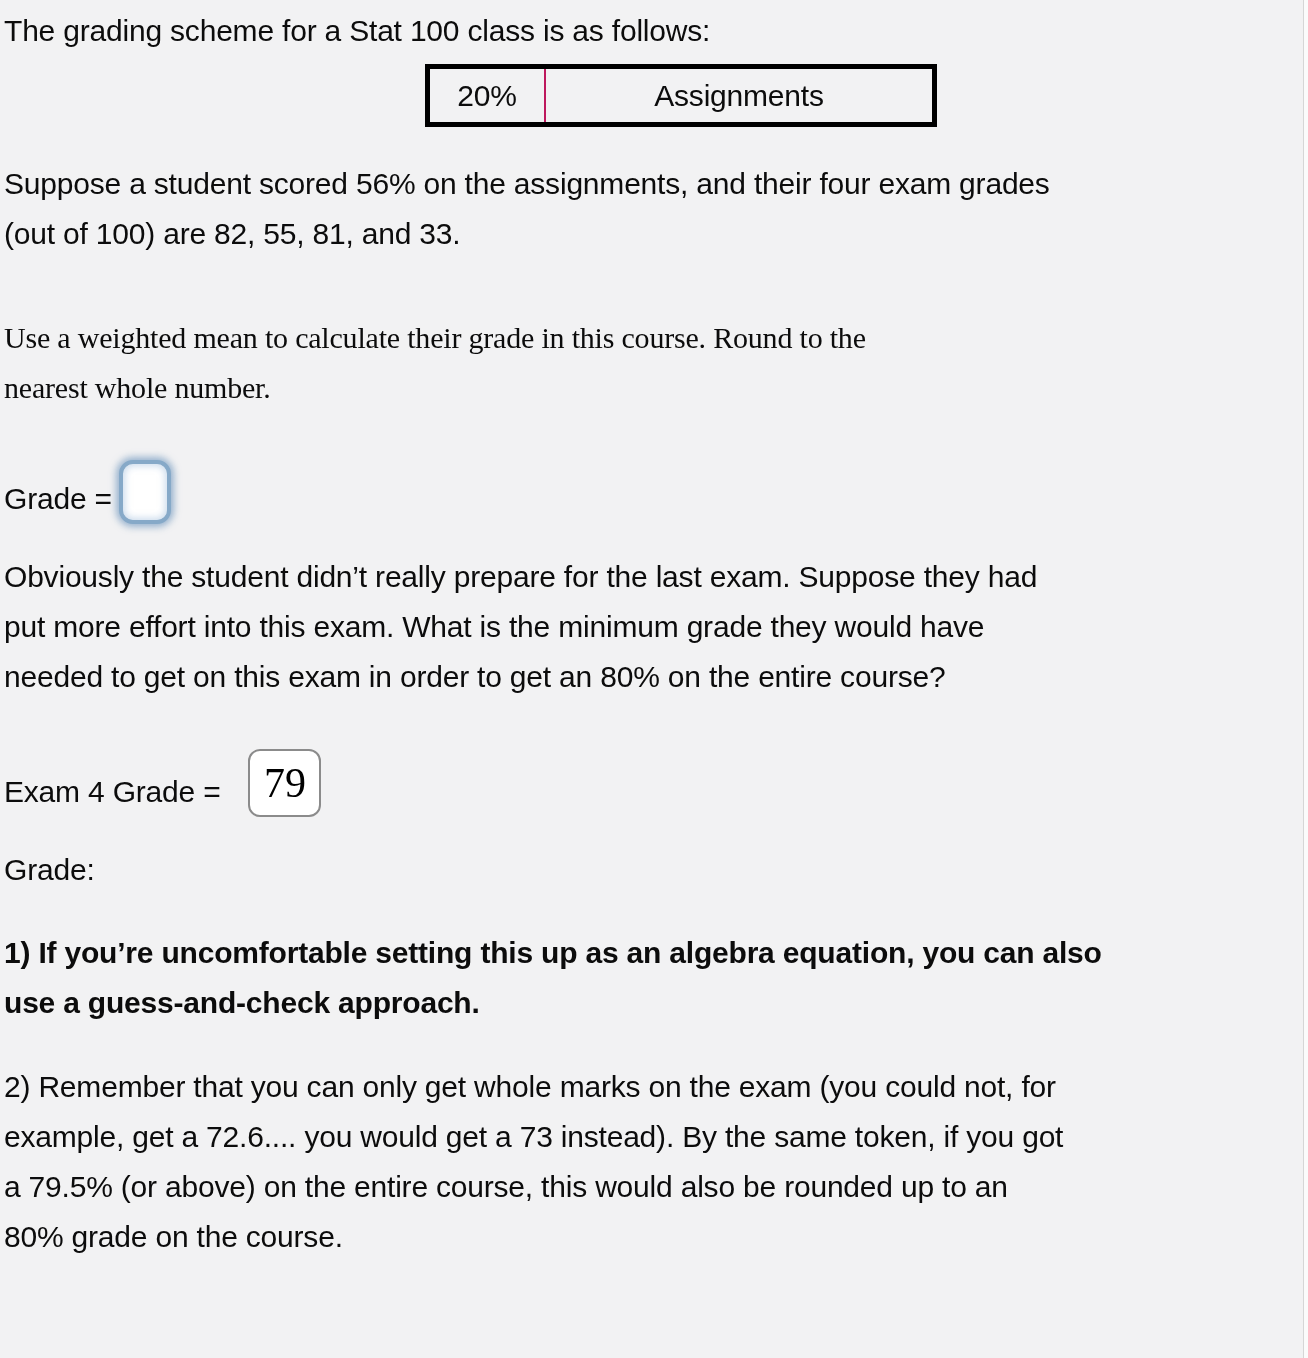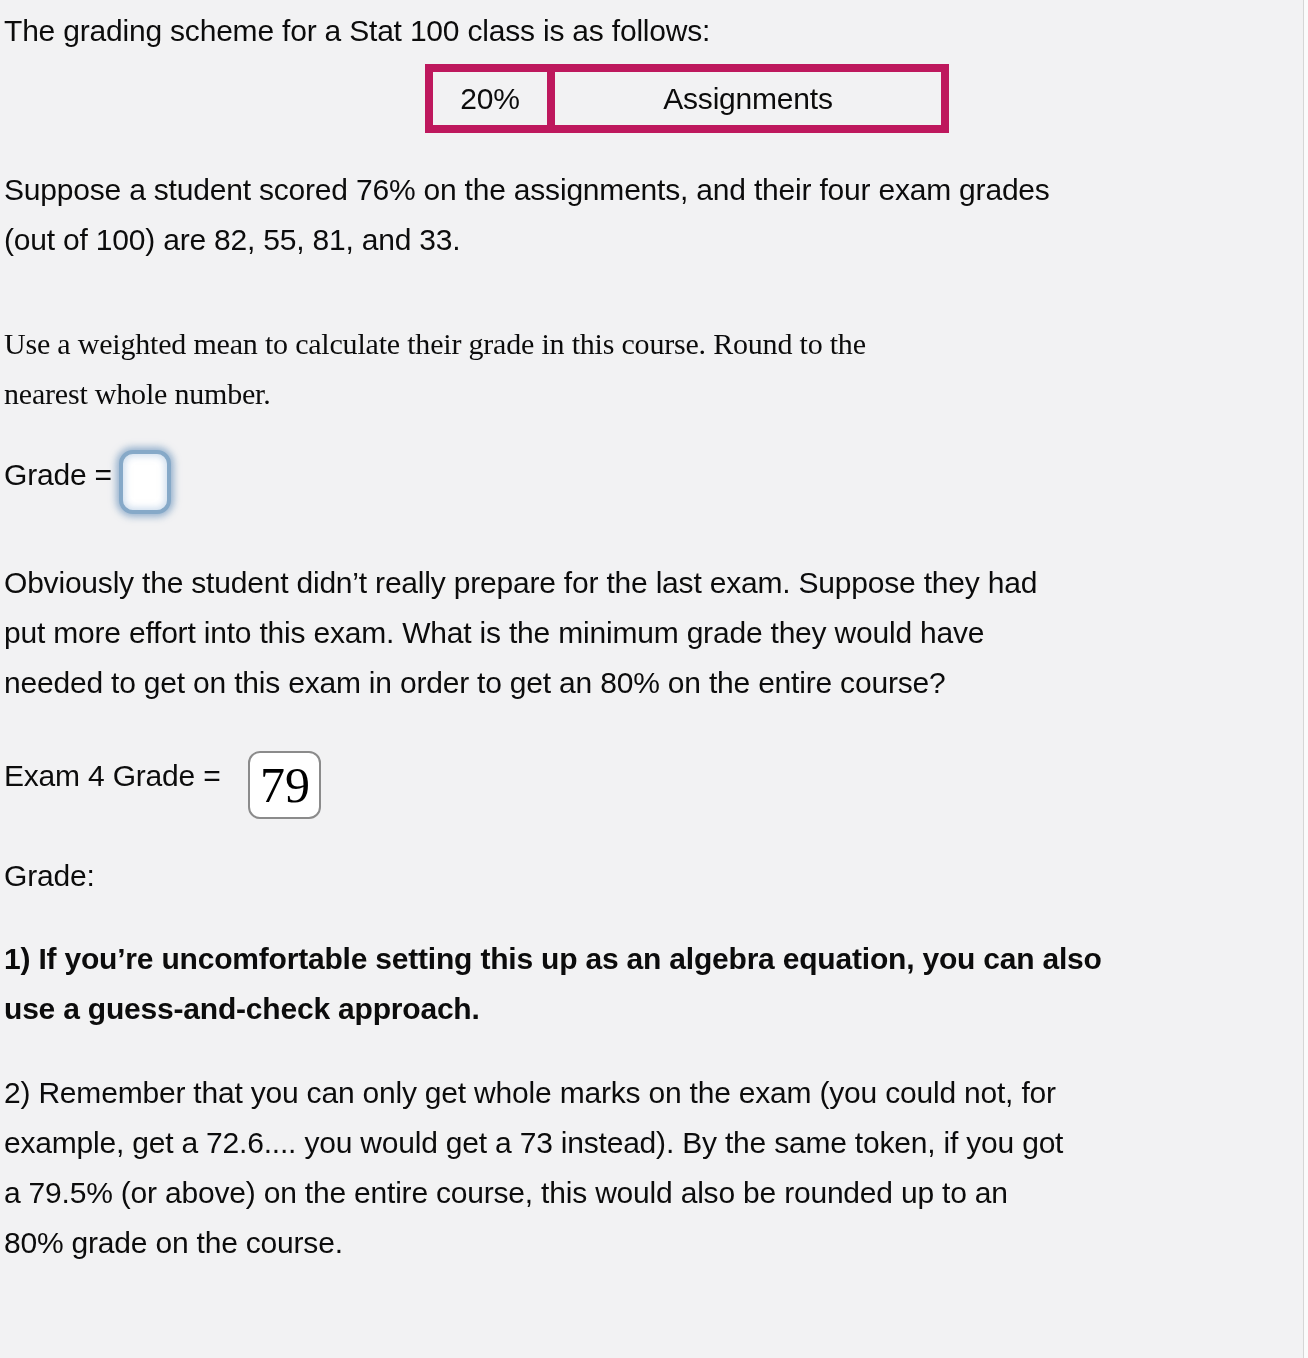--- a/index.html
+++ b/index.html
@@ -35,33 +35,33 @@
   .para.hints-title{ margin-top: 28px; }
   .para.hint1      { margin-top: 33px; font-weight: bold; }
   .para.hint2      { margin-top: 34px; }
 
   table.grading-table {
     border-collapse: collapse;
     border: 5px solid #000;
     margin: 8px 0 0 421px;
   }
   table.grading-table td {
-    border: 8px solid #be185d;
+    border: 2px solid #be185d;
     text-align: center;
     vertical-align: middle;
     height: 53px;
     line-height: 34px;
     padding: 0 18px;
   }
   td.cell-weight   { width: 78px; }
   td.cell-component{ width: 350px; }
 
   .answer-row {
     display: flex;
-    align-items: flex-start;
+    align-items: flex-end;
   }
   .answer-row.grade-row { margin-top: 31px; height: 80px; }
   .answer-row.exam-row  { margin-top: 43px; height: 72px; gap: 18px; }
   .answer-label { white-space: pre; }
 
   .grade-input {
     display: inline-block;
     width: 52px;
     height: 64px;
     margin-left: 7px;
@@ -77,21 +77,21 @@
     align-items: center;
     justify-content: center;
     min-width: 73px;
     height: 68px;
     margin-left: 10px;
     background: #ffffff;
     border: 2px solid #8b8b8b;
     border-radius: 12px;
     box-sizing: border-box;
     font-family: "Liberation Serif", "DejaVu Serif", serif;
-    font-size: 50px;
+    font-size: 42px;
     line-height: 64px;
     letter-spacing: 0;
     color: #000;
     padding: 0 8px;
   }
 
   .right-strip {
     position: absolute;
     top: 0;
     right: 0;
@@ -110,21 +110,21 @@
 
   <table class="grading-table">
     <tbody>
       <tr>
         <td class="cell-weight">20%</td>
         <td class="cell-component">Assignments</td>
       </tr>
     </tbody>
   </table>
 
-  <p class="para scores">Suppose a student scored 76% on the assignments, and their four exam grades
+  <p class="para scores">Suppose a student scored 56% on the assignments, and their four exam grades
 (out of 100) are 82, 55, 81, and 33.</p>
 
   <p class="para instruction">Use a weighted mean to calculate their grade in this course. Round to the
 nearest whole number.</p>
 
   <div class="answer-row grade-row">
     <span class="answer-label">Grade =</span>
     <span class="grade-input"></span>
   </div>
 

